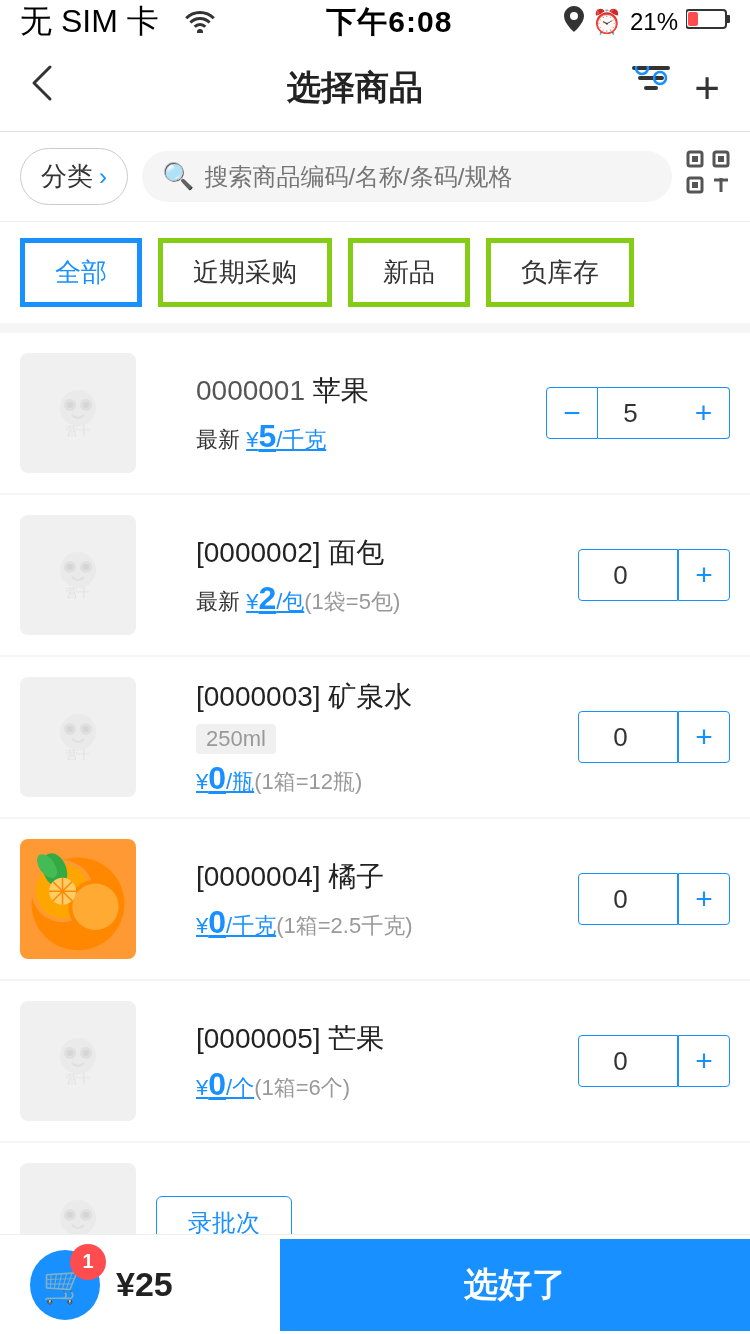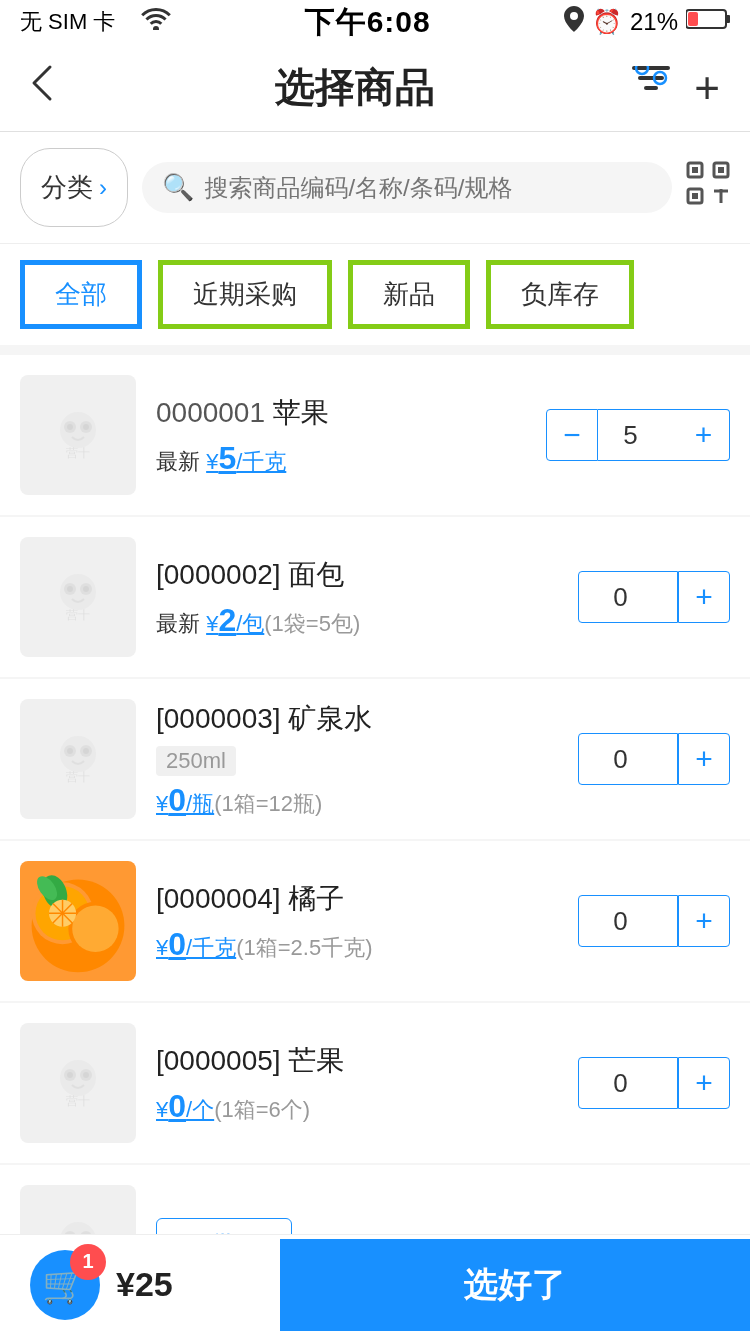--- a/index.html
+++ b/index.html
@@ -20,21 +20,21 @@
       align-items: center;
       justify-content: space-between;
       padding: 0 20px;
       font-size: 28px;
       font-weight: 500;
     }
     .status-left {
       display: flex;
       align-items: center;
       gap: 26px;
-      font-size: 22px;
+      font-size: 32px;
       text-align: center;
     }
     .status-time {
       font-size: 30px;
       font-weight: 600;
       letter-spacing: 1px;
     }
     .status-right {
       display: flex;
       align-items: center;
@@ -52,21 +52,21 @@
       padding: 0 30px;
       border-bottom: 1px solid #e0e0e0;
     }
     .nav-back {
       font-size: 40px;
       color: #333;
       cursor: pointer;
       width: 60px;
     }
     .nav-title {
-      font-size: 40px;
+      font-size: 34px;
       font-weight: 600;
       color: #222;
       flex: 1;
       text-align: center;
     }
     .nav-actions {
       display: flex;
       align-items: center;
       gap: 24px;
       width: 100px;
@@ -89,21 +89,21 @@
       background: #fff;
       padding: 16px 20px;
       display: flex;
       align-items: center;
       gap: 14px;
       border-bottom: 1px solid #eee;
     }
     .category-btn {
       border: 1px solid #ccc;
       border-radius: 30px;
-      padding: 21px 20px;
+      padding: 10px 20px;
       font-size: 26px;
       color: #333;
       background: #fff;
       white-space: nowrap;
       cursor: pointer;
       display: flex;
       align-items: center;
       gap: 6px;
     }
     .search-input-wrap {
@@ -183,20 +183,21 @@
     .product-image .owl-logo {
       display: flex;
       flex-direction: column;
       align-items: center;
       justify-content: center;
       color: #bbb;
       font-size: 40px;
     }
     .product-info {
       flex: 1;
+      margin-left: 40px;
     }
     .product-name {
       font-size: 28px;
       color: #222;
       font-weight: 500;
       margin-bottom: 8px;
     }
     .product-spec {
       font-size: 22px;
       color: #999;

